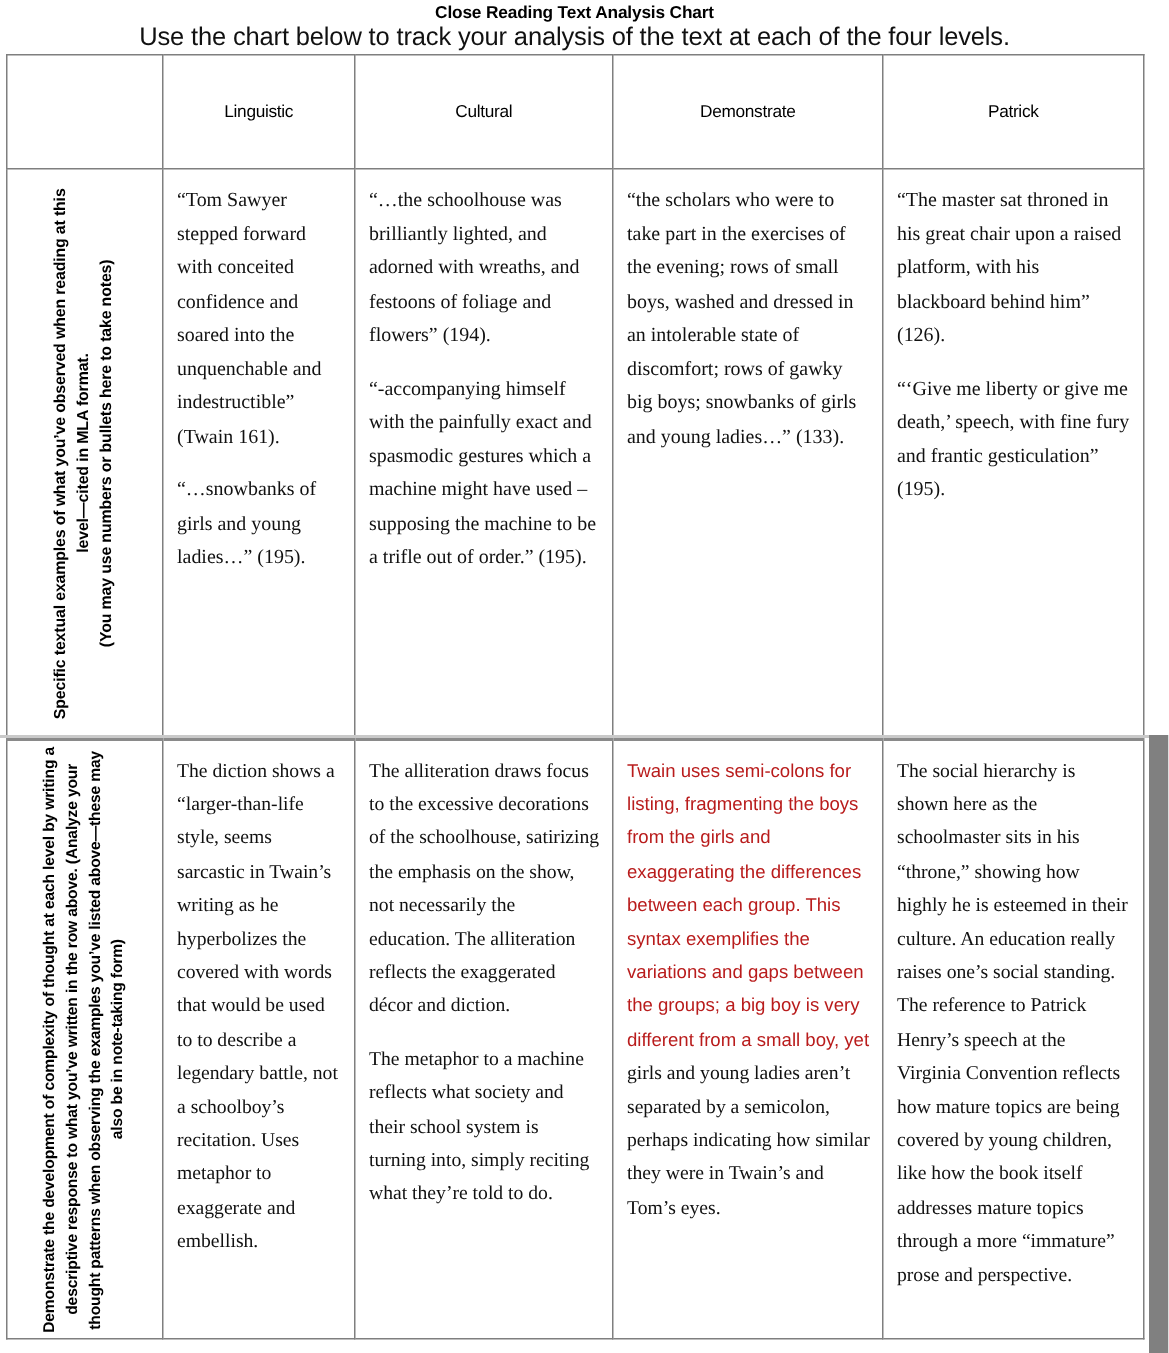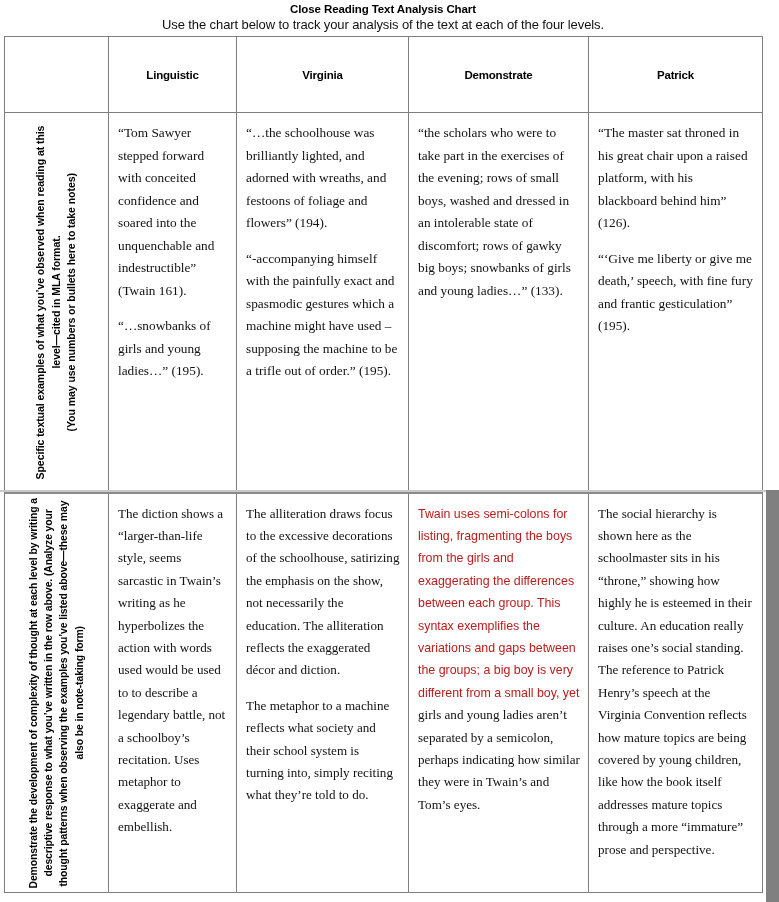--- a/index.html
+++ b/index.html
@@ -33,21 +33,21 @@
     font-family: "Liberation Sans", sans-serif;
     font-weight: bold;
     font-size: 11.5px;
     line-height: 14px;
     color: #000;
     letter-spacing: -0.1px;
   }
   .doc-subtitle {
     font-family: "Liberation Sans", sans-serif;
     font-weight: normal;
-    font-size: 13px;
+    font-size: 17px;
     line-height: 15px;
     color: #111;
     margin-top: 1px;
     letter-spacing: -0.1px;
   }
 
   
   .chart-wrap {
     padding: 0 4px;
     margin-top: 4px;
@@ -73,21 +73,21 @@
   col.c-cult  { width: 174px; }
 
   
   tr.header-row td {
     height: 76px;
     vertical-align: middle;
     text-align: center;
   }
   .col-head {
     font-family: "Liberation Sans", sans-serif;
-    font-weight: bold;
+    font-weight: normal;
     font-size: 11.5px;
     color: #000;
     letter-spacing: -0.2px;
   }
 
   
   .vlabel-cell {
     position: relative;
     padding: 0;
   }
@@ -200,21 +200,21 @@
         <col class="c-cult">
       </colgroup>
       <tbody>
 
         <tr class="header-row">
           <td></td>
           <td>
             <div class="col-head">Linguistic</div>
           </td>
           <td>
-            <div class="col-head">Virginia</div>
+            <div class="col-head">Cultural</div>
           </td>
           <td>
             <div class="col-head">Demonstrate</div>
           </td>
           <td>
             <div class="col-head">Patrick</div>
           </td>
         </tr>
 
         <tr class="row-quotes">
@@ -255,21 +255,21 @@
 
         <tr class="row-analysis">
           <td class="vlabel-cell">
             <div class="vlabel-inner">
               <div class="vlabel-text row2">Demonstrate the development of complexity of thought at each level by writing a descriptive response to what you’ve written in the row above.  (Analyze your thought patterns when observing the examples you’ve listed above—these may also be in note-taking form)</div>
             </div>
           </td>
 
           <td>
             <div class="cell-body serif-sm">
-              <p>The diction shows a “larger-than-life style, seems sarcastic in Twain’s writing as he hyperbolizes the action with words used would be used to to describe a legendary battle, not a schoolboy’s recitation. Uses metaphor to exaggerate and embellish.</p>
+              <p>The diction shows a “larger-than-life style, seems sarcastic in Twain’s writing as he hyperbolizes the covered with words that would be used to to describe a legendary battle, not a schoolboy’s recitation. Uses metaphor to exaggerate and embellish.</p>
             </div>
           </td>
 
           <td>
             <div class="cell-body serif-sm">
               <p>The alliteration draws focus to the excessive decorations of the schoolhouse, satirizing the emphasis on the show, not necessarily the education. The alliteration reflects the exaggerated décor and diction.</p>
               <p>The metaphor to a machine reflects what society and their school system is turning into, simply reciting what they’re told to do.</p>
             </div>
           </td>
 

